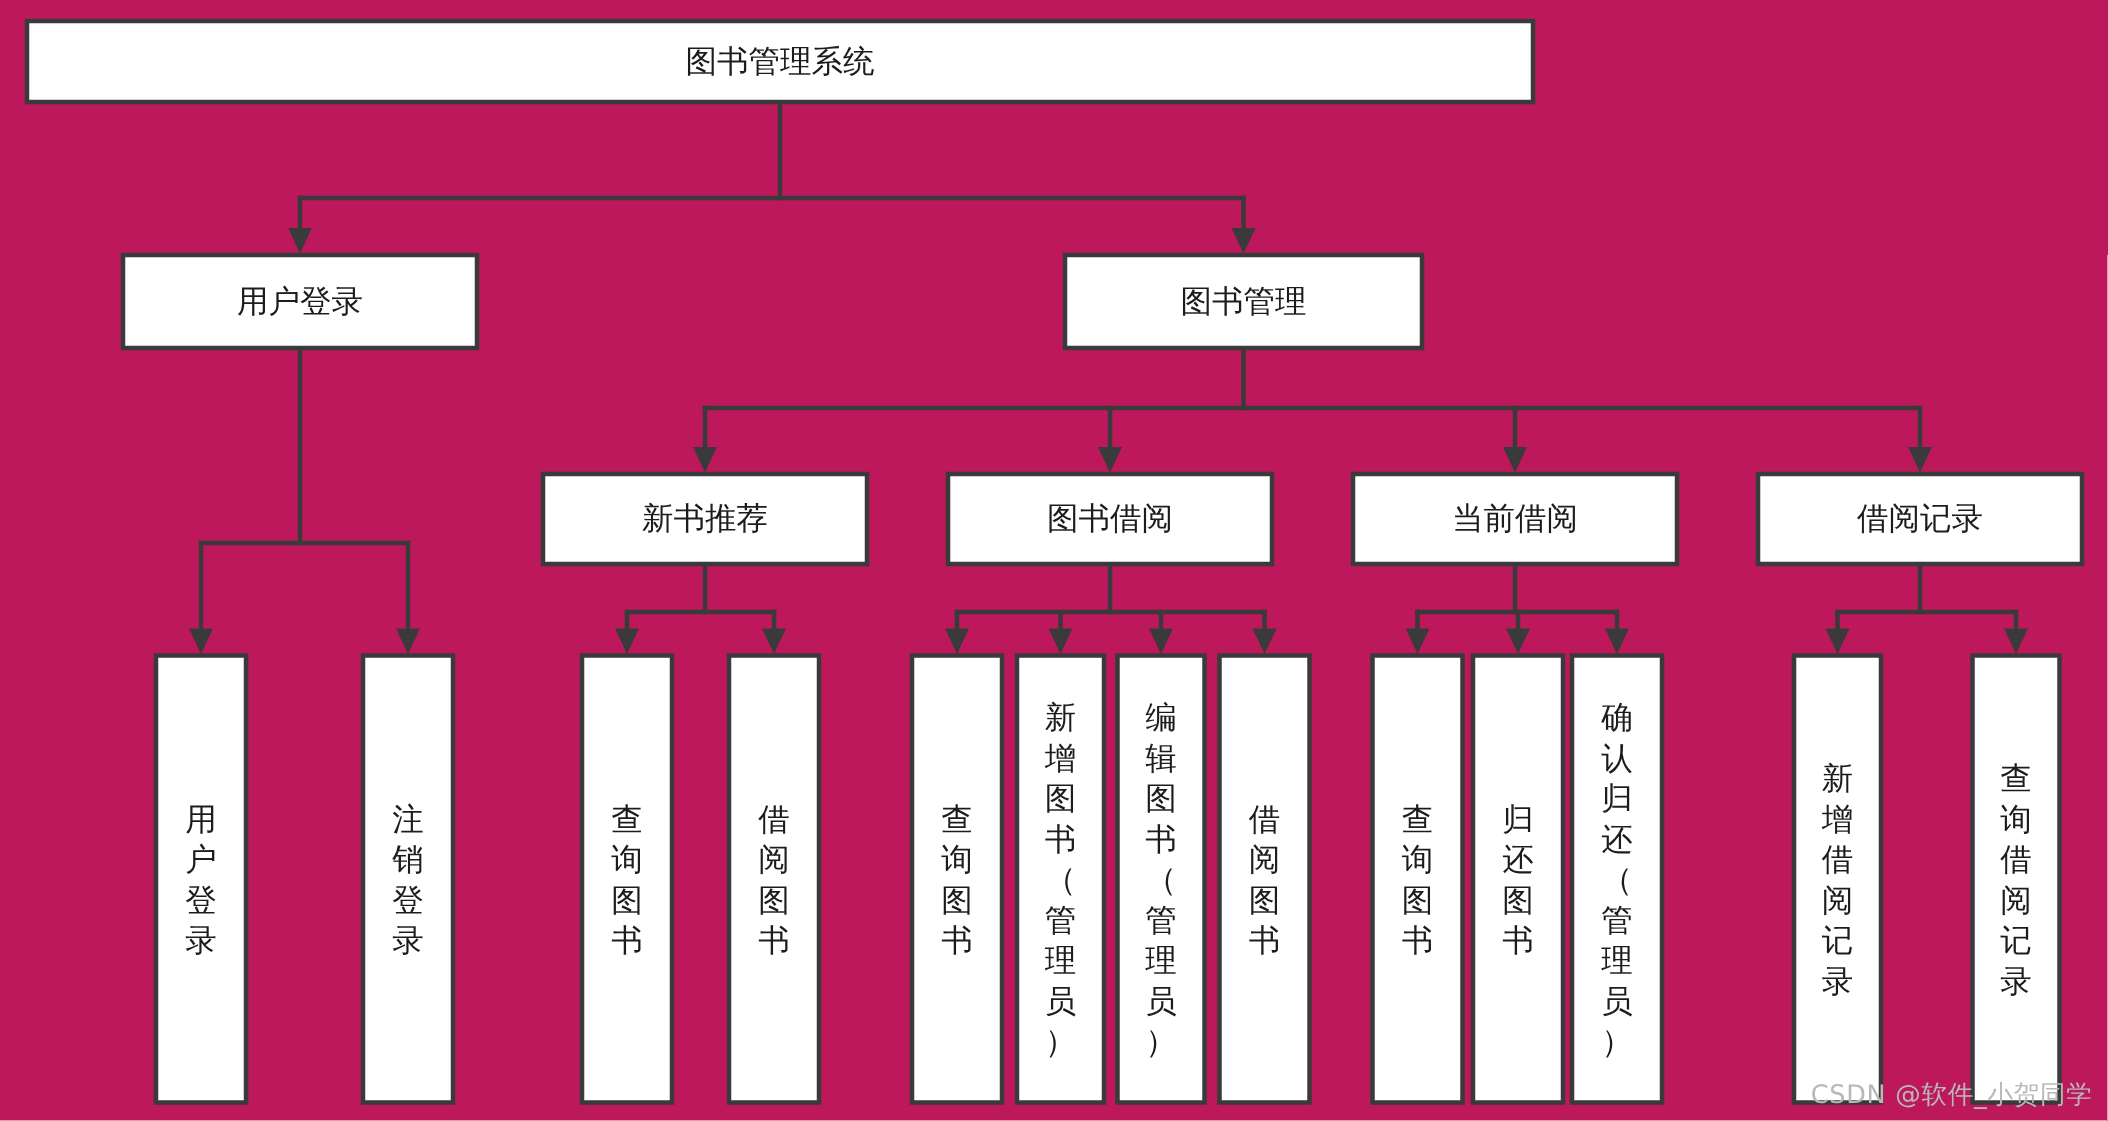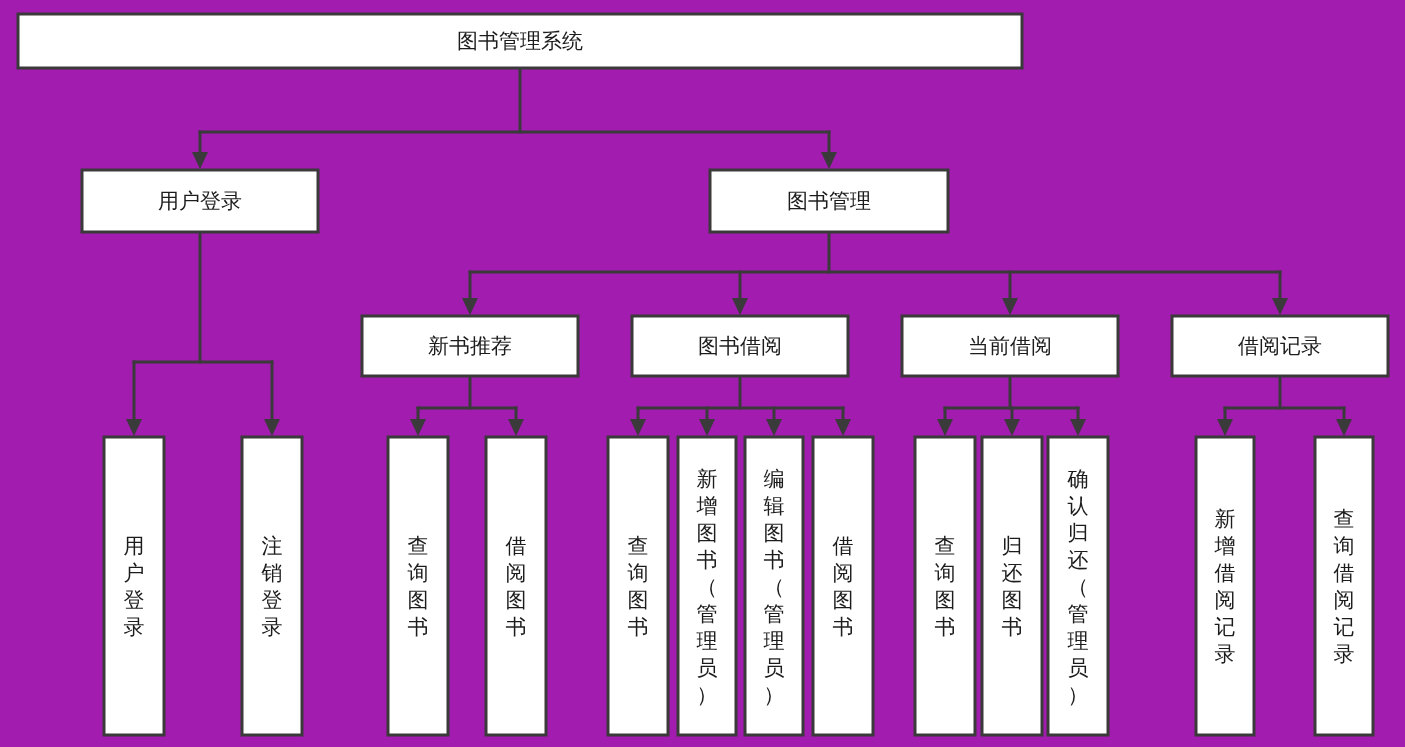--- a/index.html
+++ b/index.html
@@ -8,21 +8,21 @@
     padding: 0;
     background: #ffffff;
   }
   body {
     font-family: "DejaVu Sans", "Liberation Sans", sans-serif;
   }
   #diagram-root {
     position: relative;
     width: 1405px;
     height: 747px;
-    background: #a21caf;
+    background: #be185d;
     overflow: hidden;
   }
   svg#tree-svg {
     position: absolute;
     left: 0;
     top: 0;
     width: 1405px;
     height: 747px;
     display: block;
   }
@@ -219,14 +219,15 @@
           <rect x="1196" y="437" width="58" height="298" class="node-rect"></rect>
           <text x="1225" y="526.06" class="node-label-v"><tspan x="1225" dy="0">新</tspan><tspan x="1225" dy="27">增</tspan><tspan x="1225" dy="27">借</tspan><tspan x="1225" dy="27">阅</tspan><tspan x="1225" dy="27">记</tspan><tspan x="1225" dy="27">录</tspan></text>
         </g>
         <g>
           <rect x="1315" y="437" width="58" height="298" class="node-rect"></rect>
           <text x="1344" y="526.06" class="node-label-v"><tspan x="1344" dy="0">查</tspan><tspan x="1344" dy="27">询</tspan><tspan x="1344" dy="27">借</tspan><tspan x="1344" dy="27">阅</tspan><tspan x="1344" dy="27">记</tspan><tspan x="1344" dy="27">录</tspan></text>
         </g>
       </g>
   </svg>
 
+  <div class="watermark">CSDN @软件_小贺同学</div>
 
 </div>
 
 </body></html>

